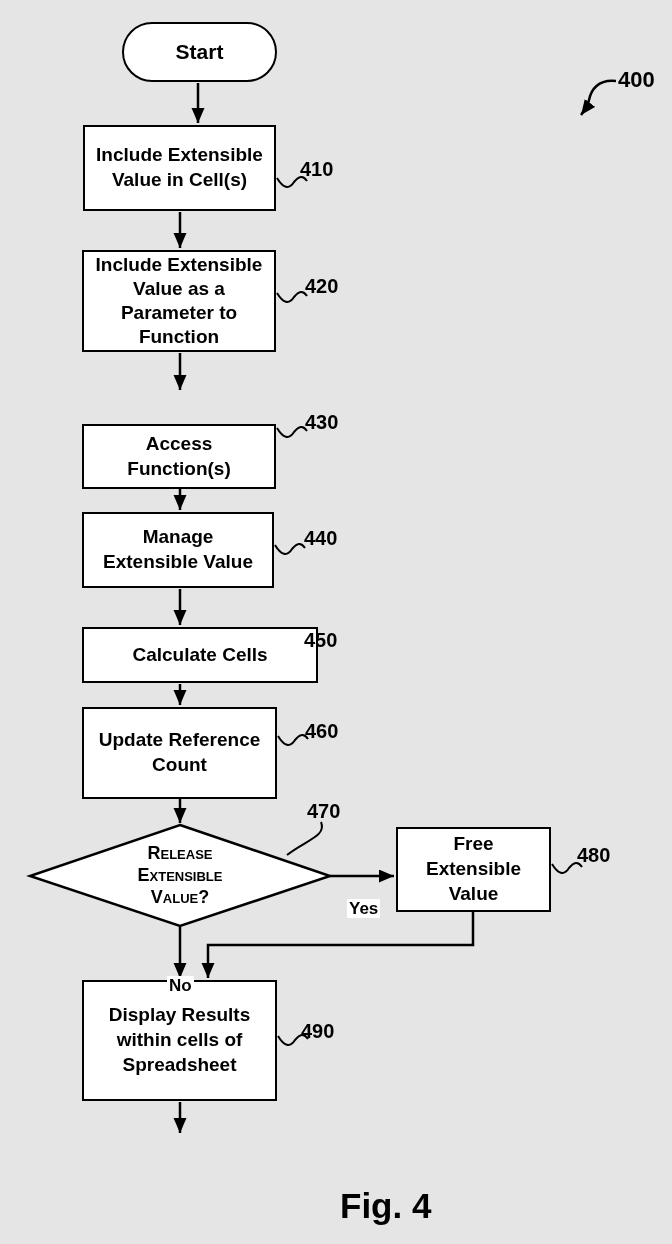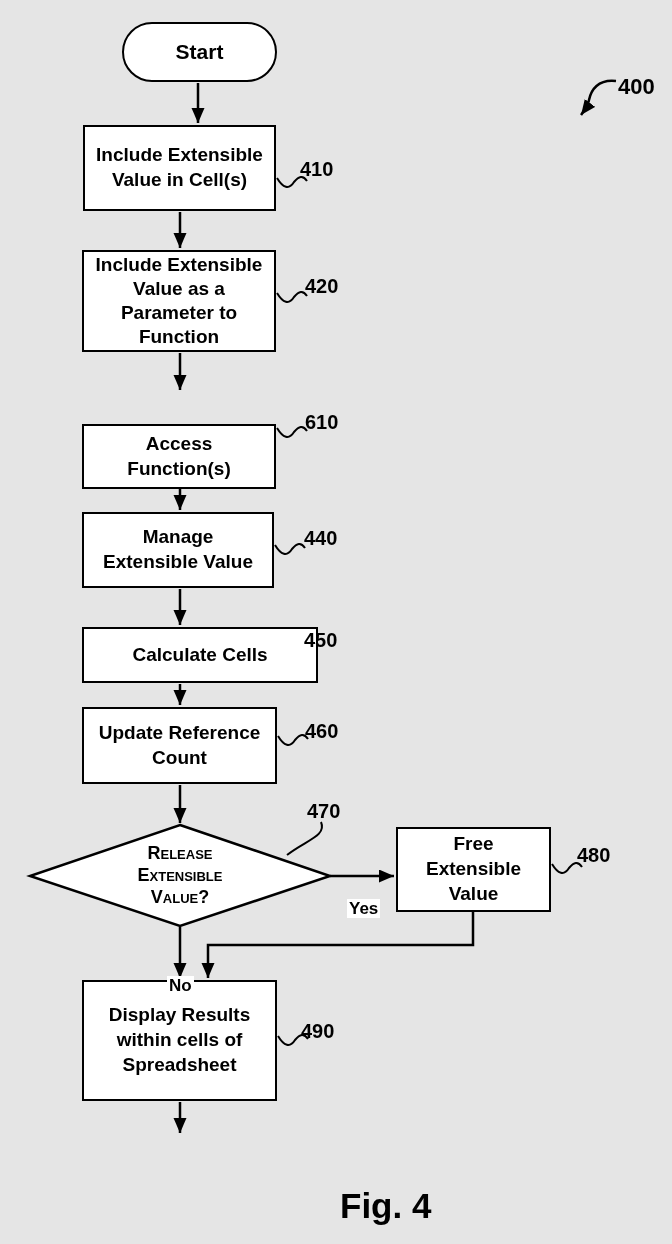--- a/index.html
+++ b/index.html
@@ -75,42 +75,42 @@
 Value in Cell(s)</div>
   <div class="node" style="left:82px; top:250px; width:194px; height:102px; line-height:1.26;">Include Extensible
 Value as a
 Parameter to
 Function</div>
   <div class="node" style="left:82px; top:392px; width:194px; height:65px;margin-top:32px;">Access
 Function(s)</div>
   <div class="node" style="left:82px; top:512px; width:192px; height:76px;">Manage
 Extensible Value</div>
   <div class="node" style="left:82px; top:627px; width:236px; height:56px;">Calculate Cells</div>
-  <div class="node" style="left:82px; top:707px; width:195px; height:77px;">Update Reference
+  <div class="node" style="left:82px; top:707px; width:195px; height:92px;">Update Reference
 Count</div>
   <div class="node" style="left:396px; top:827px; width:155px; height:85px;">Free
 Extensible
 Value</div>
   <div class="node" style="left:82px; top:980px; width:195px; height:121px;">Display Results
 within cells of
 Spreadsheet</div>
 
   <div class="decision-text" style="left:100px; top:841px; width:160px; height:70px;">Release
 Extensible
 Value?</div>
 
   <div class="flow-label" style="left:347px; top:866px;">Yes</div>
   <div class="flow-label" style="left:167px; top:943px;">No</div>
 
   <div class="ref-label" style="left:300px; top:159px;">410</div>
   <div class="ref-label" style="left:305px; top:276px;">420</div>
-  <div class="ref-label" style="left:305px; top:412px;">610</div>
+  <div class="ref-label" style="left:305px; top:412px;">430</div>
   <div class="ref-label" style="left:304px; top:528px;">440</div>
   <div class="ref-label" style="left:304px; top:630px;">450</div>
   <div class="ref-label" style="left:305px; top:721px;">460</div>
   <div class="ref-label" style="left:307px; top:801px;">470</div>
   <div class="ref-label" style="left:577px; top:845px;">480</div>
   <div class="ref-label" style="left:301px; top:1021px;text-align:right;">490</div>
 
-  <div class="fig-ref" style="left:618px; top:69px;margin-top:7px;">400</div>
+  <div class="fig-ref" style="left:618px; top:69px;">400</div>
   <div class="fig-caption" style="left:340px; top:1188px;">Fig. 4</div>
 
 </div>
 
 </body></html>

